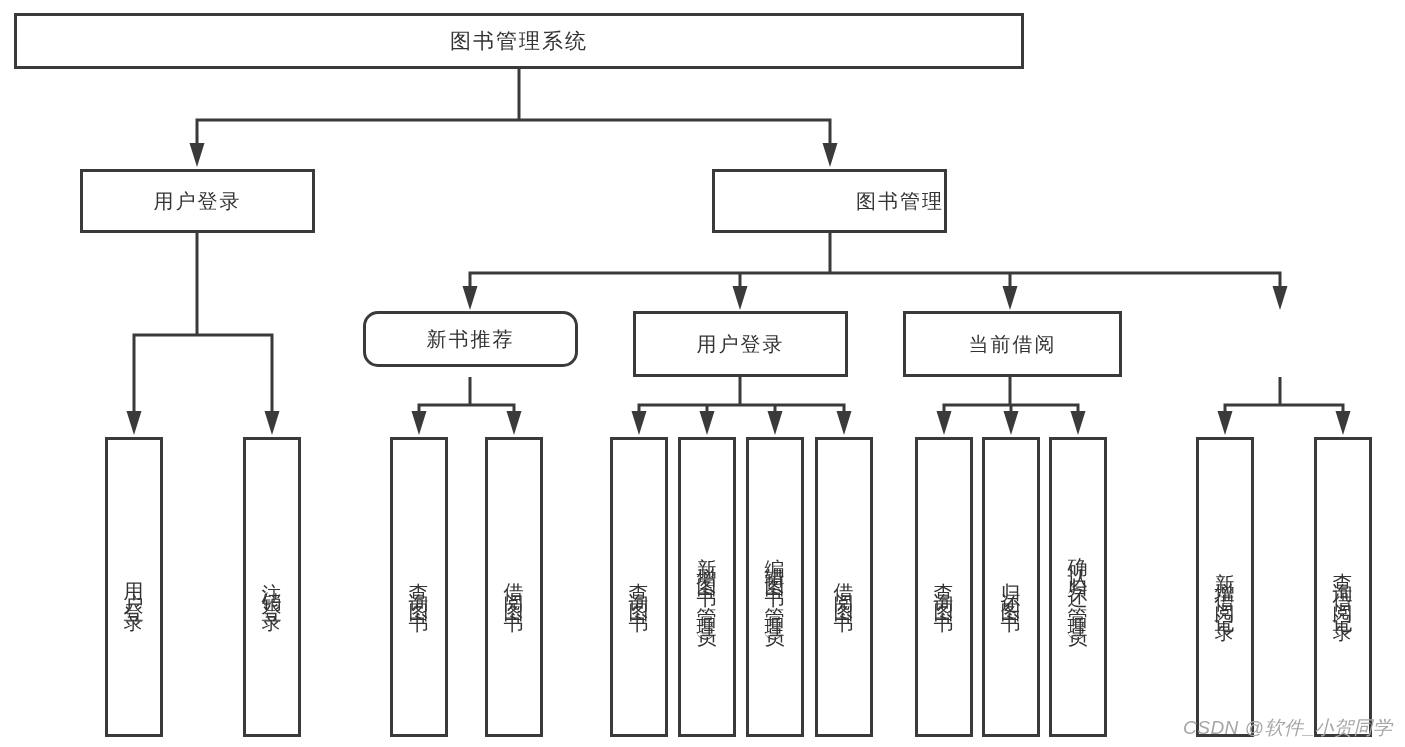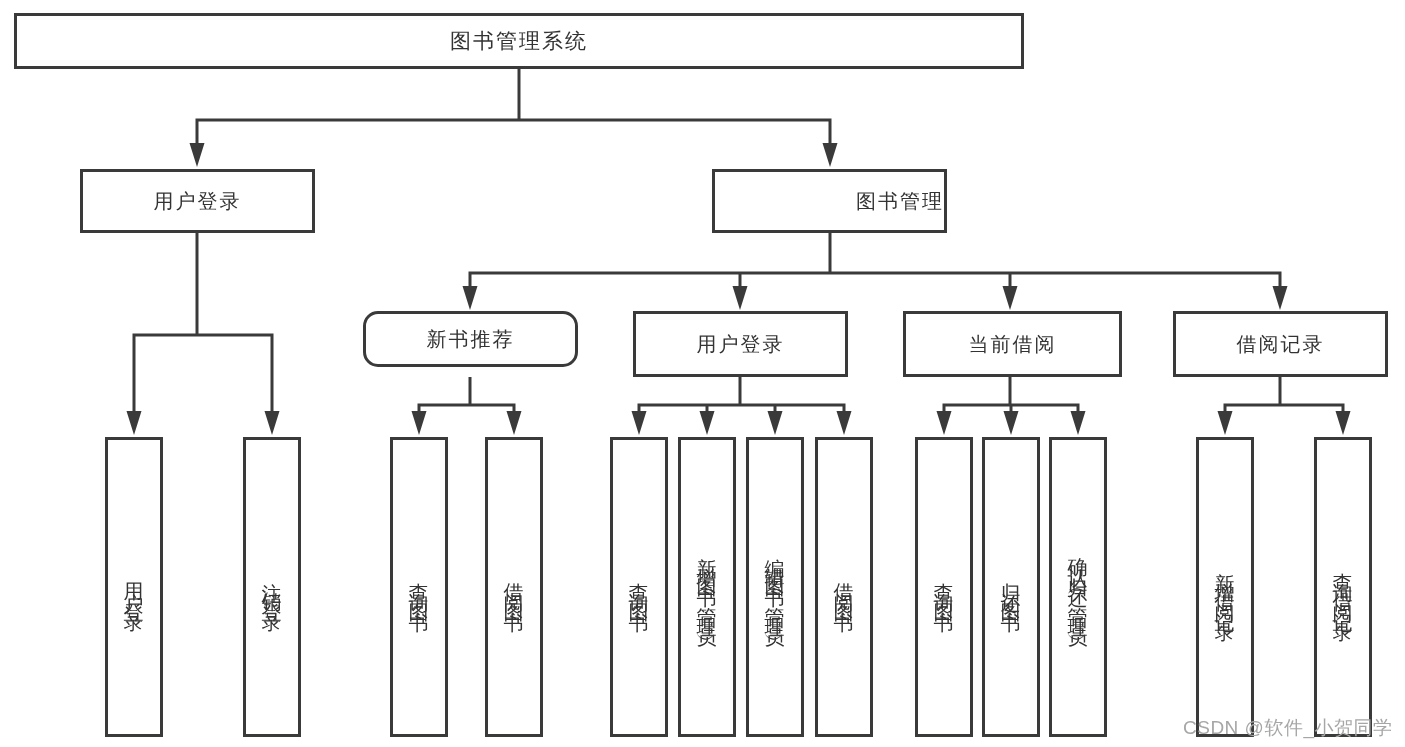--- a/index.html
+++ b/index.html
@@ -59,20 +59,21 @@
   }
   .watermark {
     position: absolute;
     left: 1183px;
     top: 715px;
     z-index: 5;
     font-size: 19px;
     color: #a6a6a6;
     letter-spacing: 0.5px;
     white-space: nowrap;
+    font-style: italic;
   }
 </style>
 </head>
 <body>
 
 <div class="canvas">
 
   <svg class="connectors" viewBox="0 0 1405 747" xmlns="http://www.w3.org/2000/svg">
 
     <path d="M519 69 V120"></path>
@@ -134,23 +135,20 @@
 
   <div class="node node-h" style="left:363px; top:311px; width:215px; height:56px;border-radius:15px;">
     <span>新书推荐</span>
   </div>
   <div class="node node-h" style="left:633px; top:311px; width:215px; height:66px;">
     <span>用户登录</span>
   </div>
   <div class="node node-h" style="left:903px; top:311px; width:219px; height:66px;">
     <span>当前借阅</span>
   </div>
-  <div class="node node-h" style="left:1173px; top:311px; width:215px; height:66px;">
-    <span>借阅记录</span>
-  </div>
 
   <div class="node node-v" style="left:105px; top:437px; width:58px; height:300px;">
     <span>用户登录</span>
   </div>
   <div class="node node-v" style="left:243px; top:437px; width:58px; height:300px;">
     <span>注销登录</span>
   </div>
 
   <div class="node node-v" style="left:390px; top:437px; width:58px; height:300px;">
     <span>查询图书</span>

